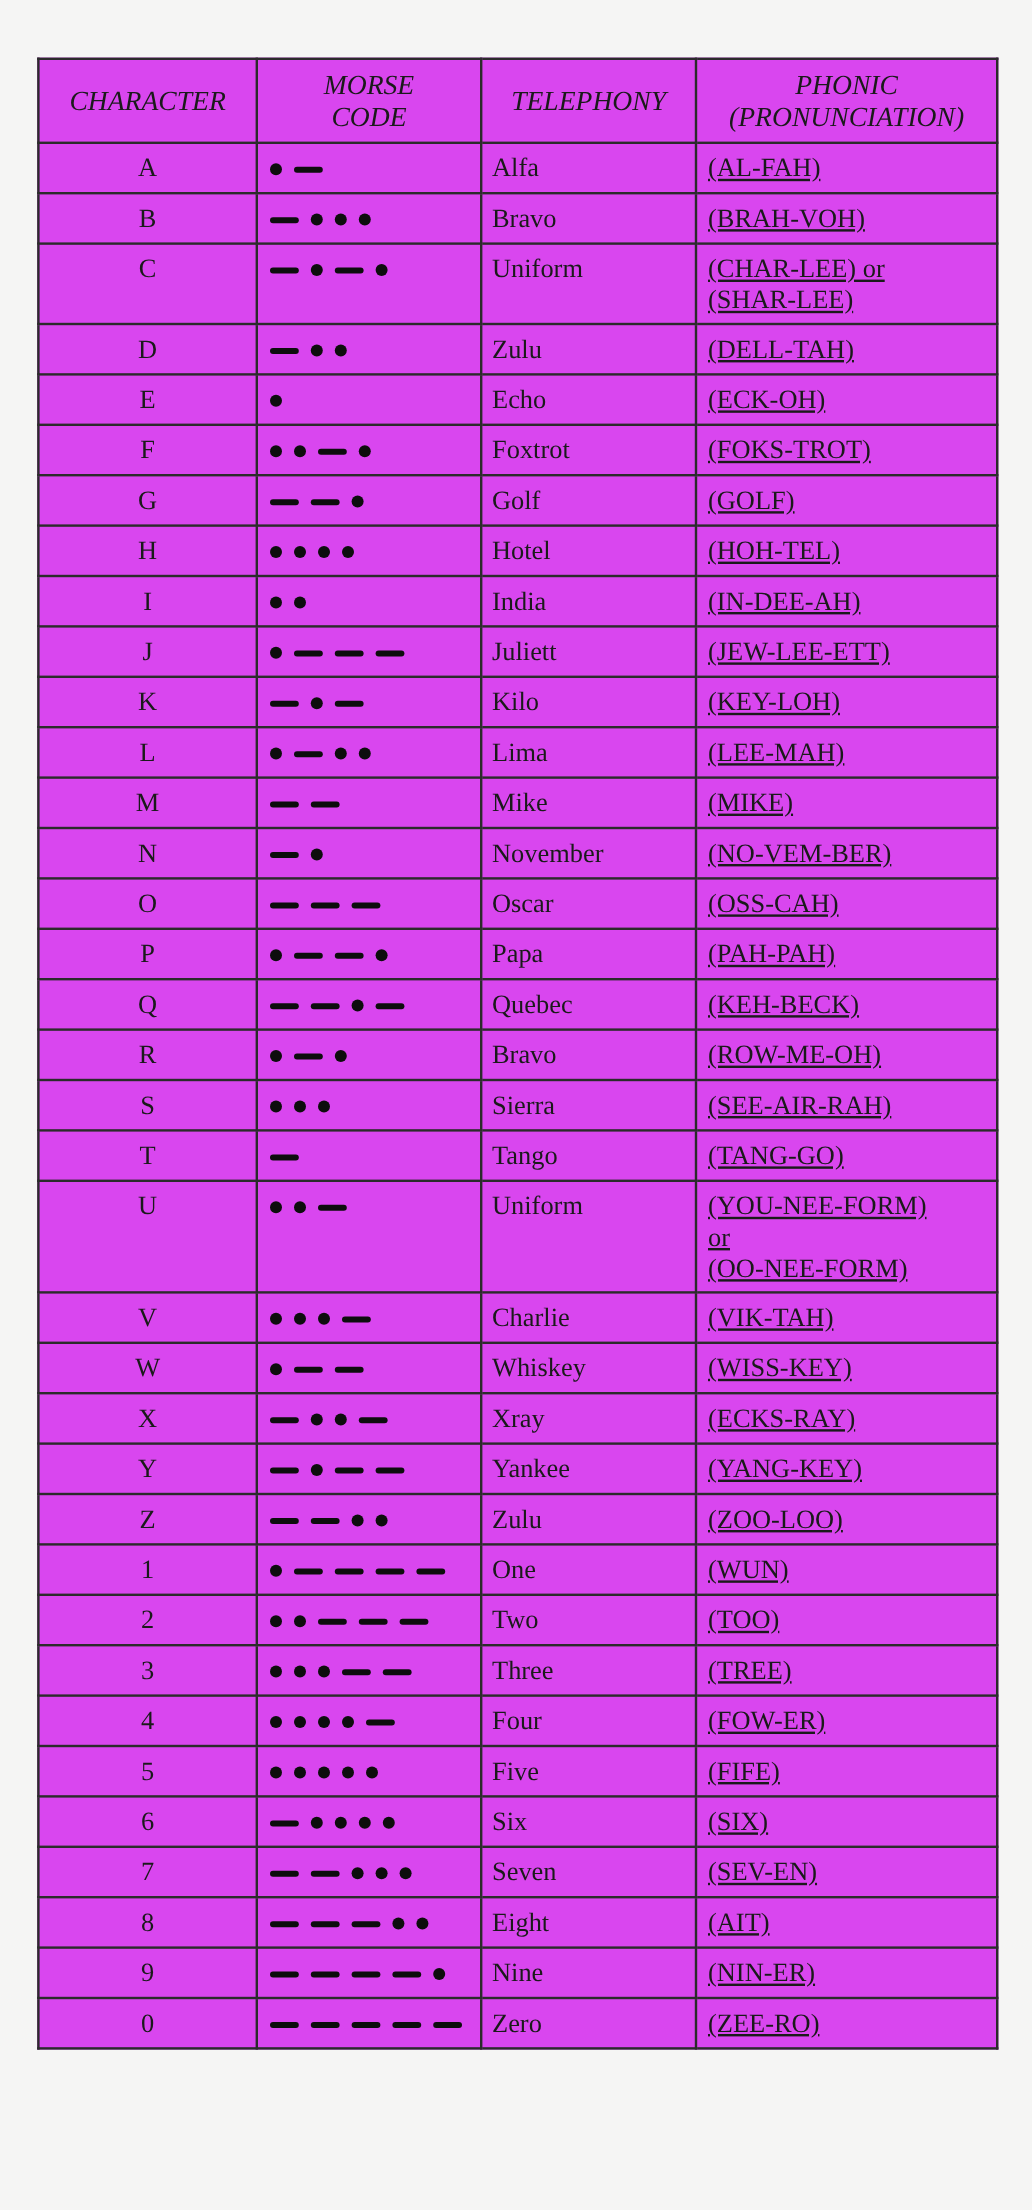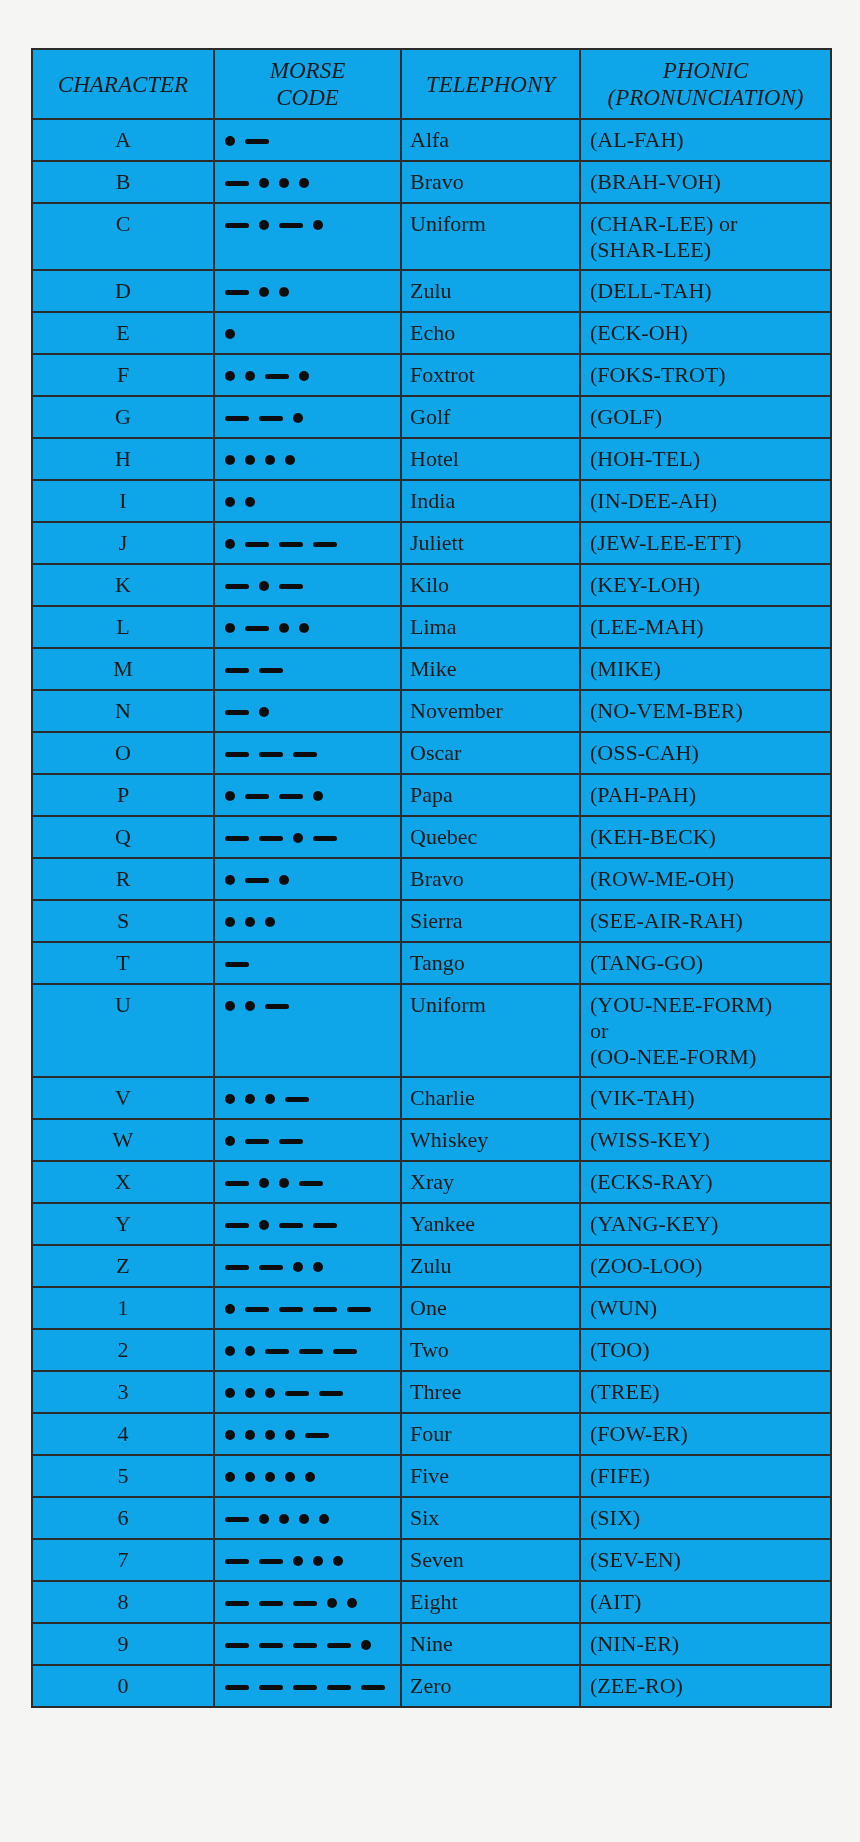--- a/index.html
+++ b/index.html
@@ -16,21 +16,21 @@
   }
   .table-wrap {
     position: absolute;
     left: 31px;
     top: 48px;
   }
   table.phonetic {
     border-collapse: collapse;
     table-layout: fixed;
     width: 799px;
-    background: #0ea5e9;
+    background: #d946ef;
   }
   col.c-character { width: 182px; }
   col.c-morse     { width: 187px; }
   col.c-telephony { width: 179px; }
   col.c-phonic    { width: 251px; }
 
   th, td {
     border: 2px solid #2b2b2b;
     box-sizing: border-box;
   }
@@ -77,20 +77,21 @@
     width: 24px;
     height: 5px;
     border-radius: 2.5px;
     background: #0d0d0d;
     flex: 0 0 auto;
   }
   td.cell-telephony { padding-left: 8px; margin-left: 44px; }
   td.cell-phonic {
     padding-left: 9px;
     white-space: pre-line;
+    text-decoration: underline;
   }
 </style>
 </head>
 <body>
 
 <div class="table-wrap">
   <table class="phonetic">
     <colgroup>
       <col class="c-character">
       <col class="c-morse">

